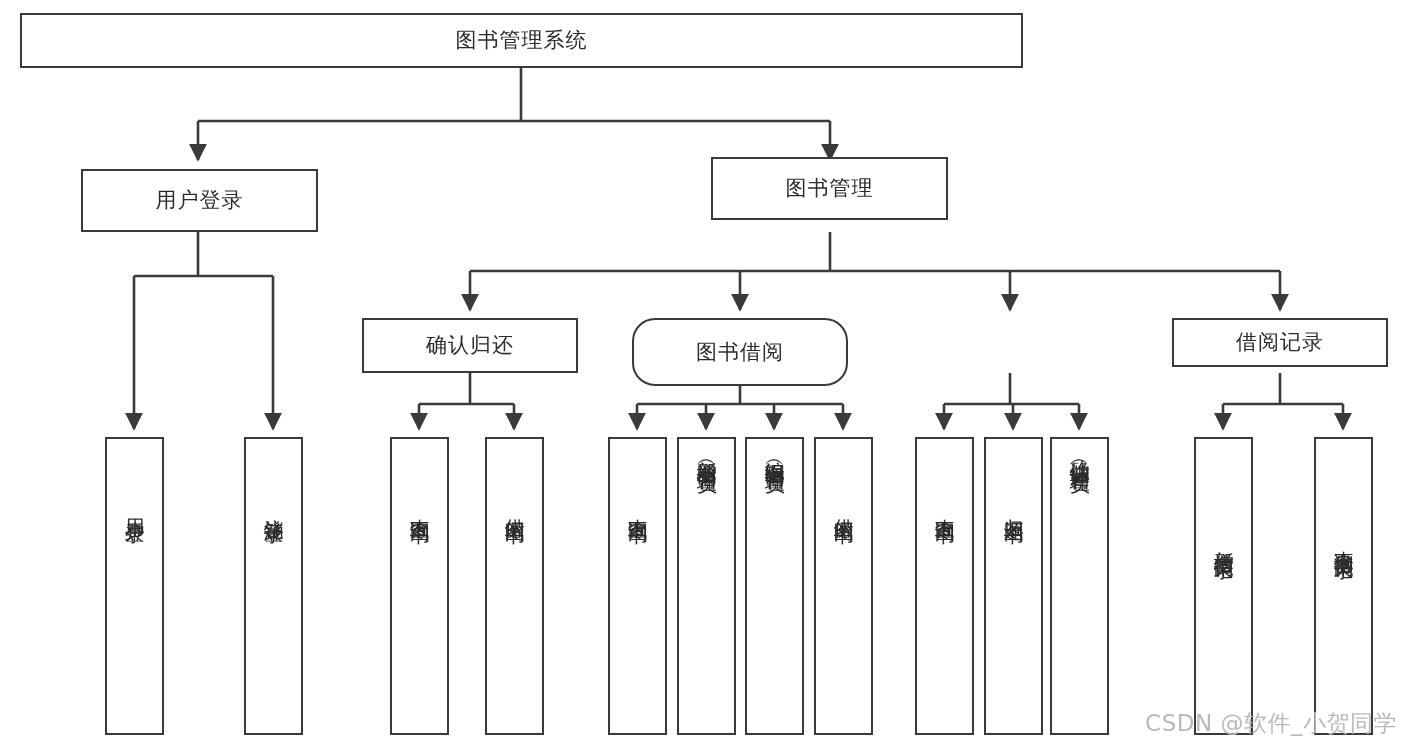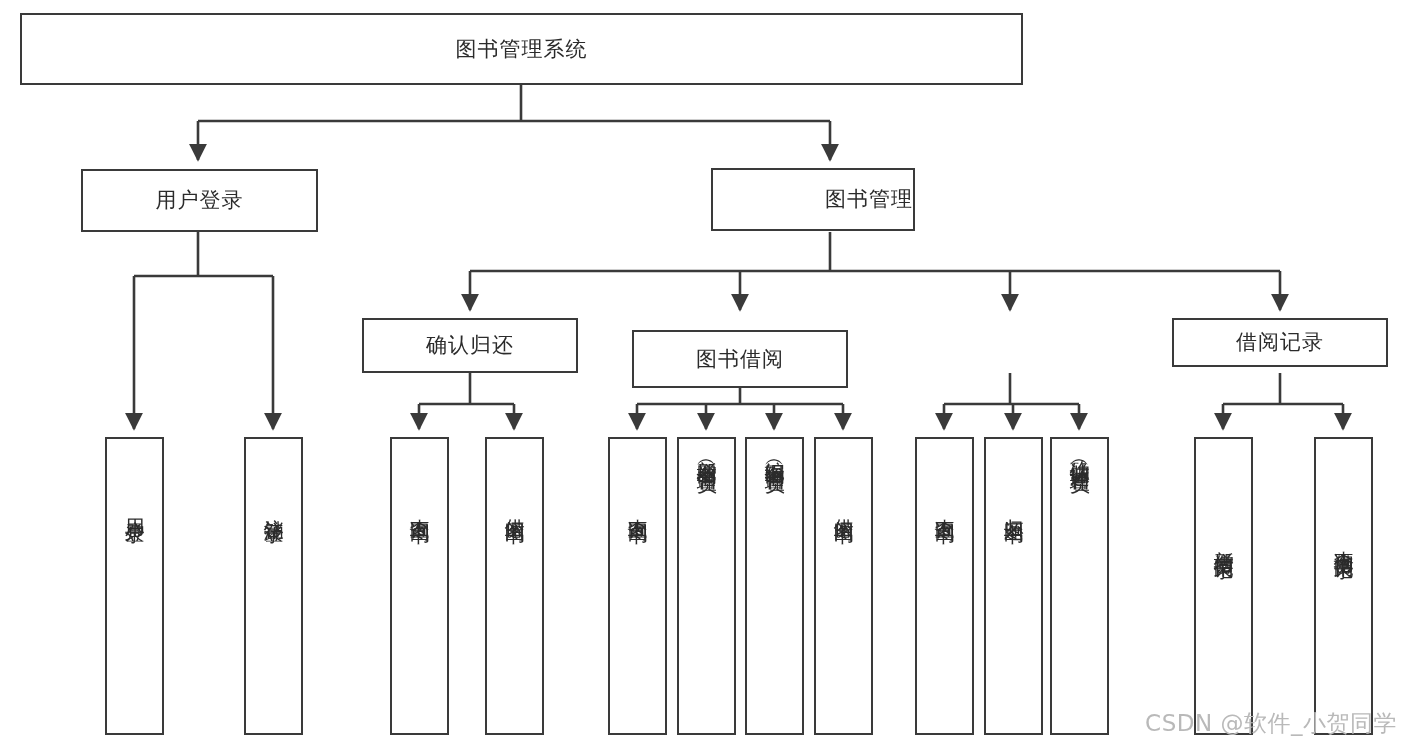--- a/index.html
+++ b/index.html
@@ -116,35 +116,35 @@
       <path d="M 1013 404 L 1013 429" marker-end="url(#arrow)"></path>
       <path d="M 1079 404 L 1079 429" marker-end="url(#arrow)"></path>
 
       <path d="M 1280 373 L 1280 404"></path>
       <path d="M 1223 404 L 1343 404"></path>
       <path d="M 1223 404 L 1223 429" marker-end="url(#arrow)"></path>
       <path d="M 1343 404 L 1343 429" marker-end="url(#arrow)"></path>
     </g>
   </svg>
 
-  <div class="node h" style="left:20px; top:13px; width:1003px; height:72px;">
+  <div class="node h" style="left:20px; top:13px; width:1003px; height:55px;">
     <span class="txt">图书管理系统</span>
   </div>
 
   <div class="node h" style="left:81px; top:169px; width:237px; height:63px;">
     <span class="txt">用户登录</span>
   </div>
-  <div class="node h" style="left:711px; top:168px; width:204px; height:63px;justify-content:flex-end;">
+  <div class="node h" style="left:711px; top:157px; width:237px; height:63px;">
     <span class="txt">图书管理</span>
   </div>
 
   <div class="node h" style="left:362px; top:318px; width:216px; height:55px;">
     <span class="txt">确认归还</span>
   </div>
-  <div class="node h" style="left:632px; top:330px; width:216px; height:58px;">
+  <div class="node h" style="left:632px; top:318px; width:216px; height:68px;border-radius:23px;">
     <span class="txt">图书借阅</span>
   </div>
   <div class="node h" style="left:1172px; top:318px; width:216px; height:49px;">
     <span class="txt">借阅记录</span>
   </div>
 
   <div class="node v mid" style="left:105px; top:437px; width:59px; height:298px;">
     <span class="txt">用户登录</span>
   </div>
   <div class="node v mid" style="left:244px; top:437px; width:59px; height:298px;">

